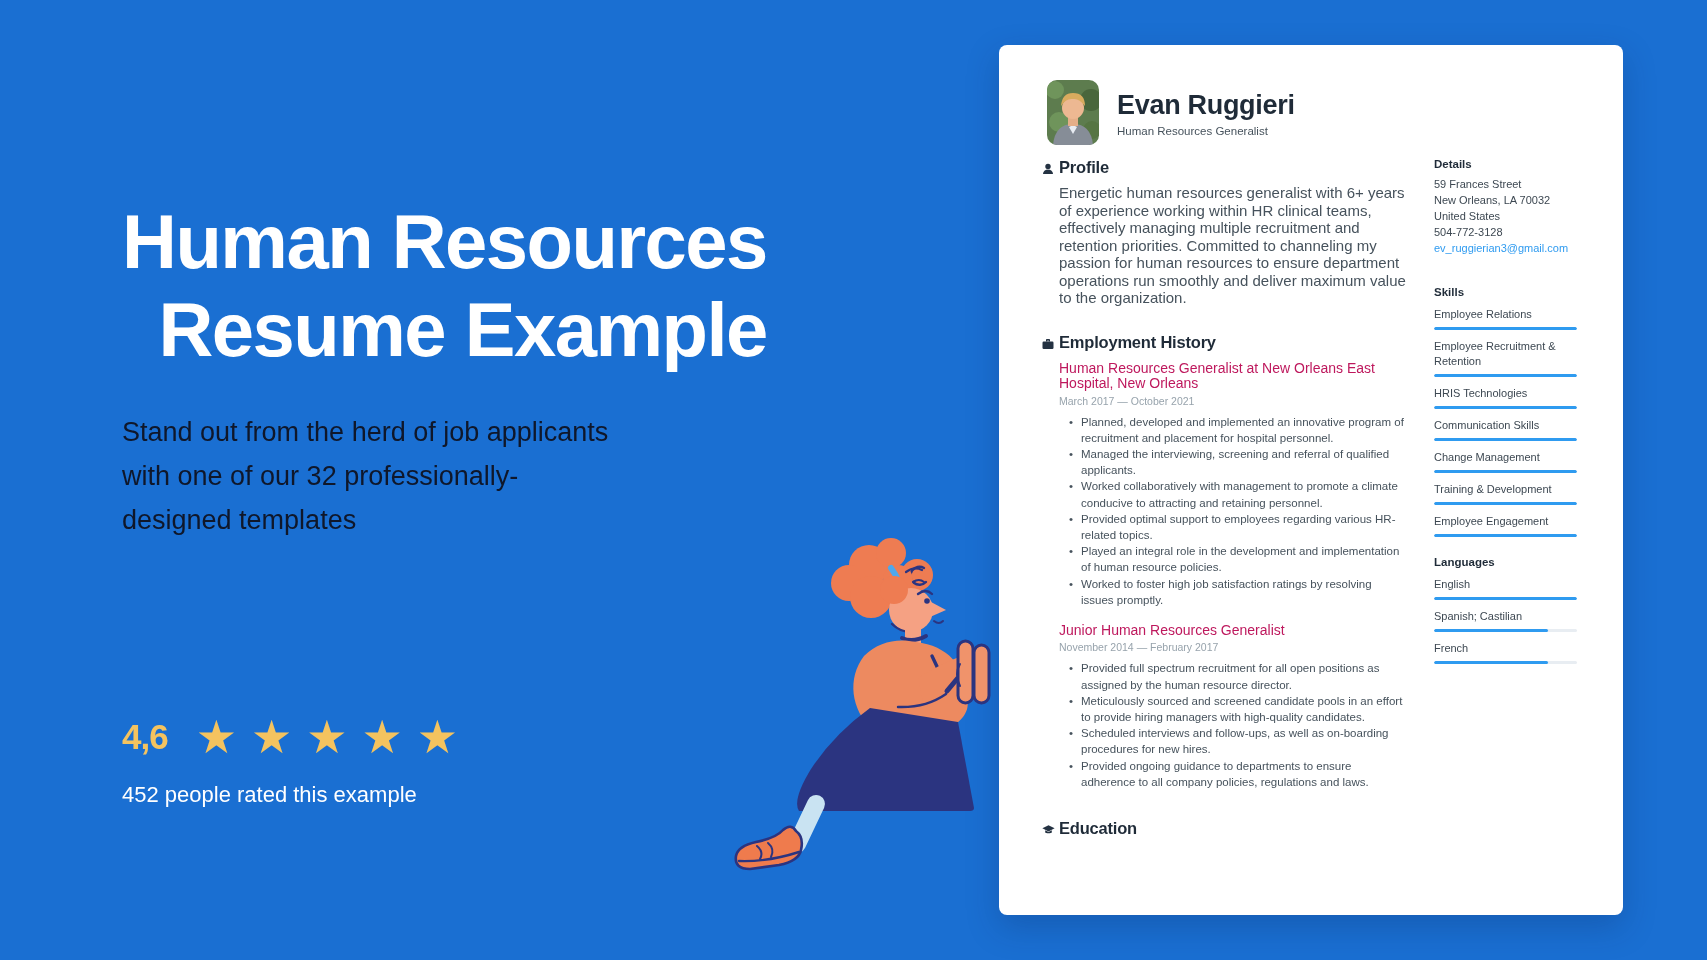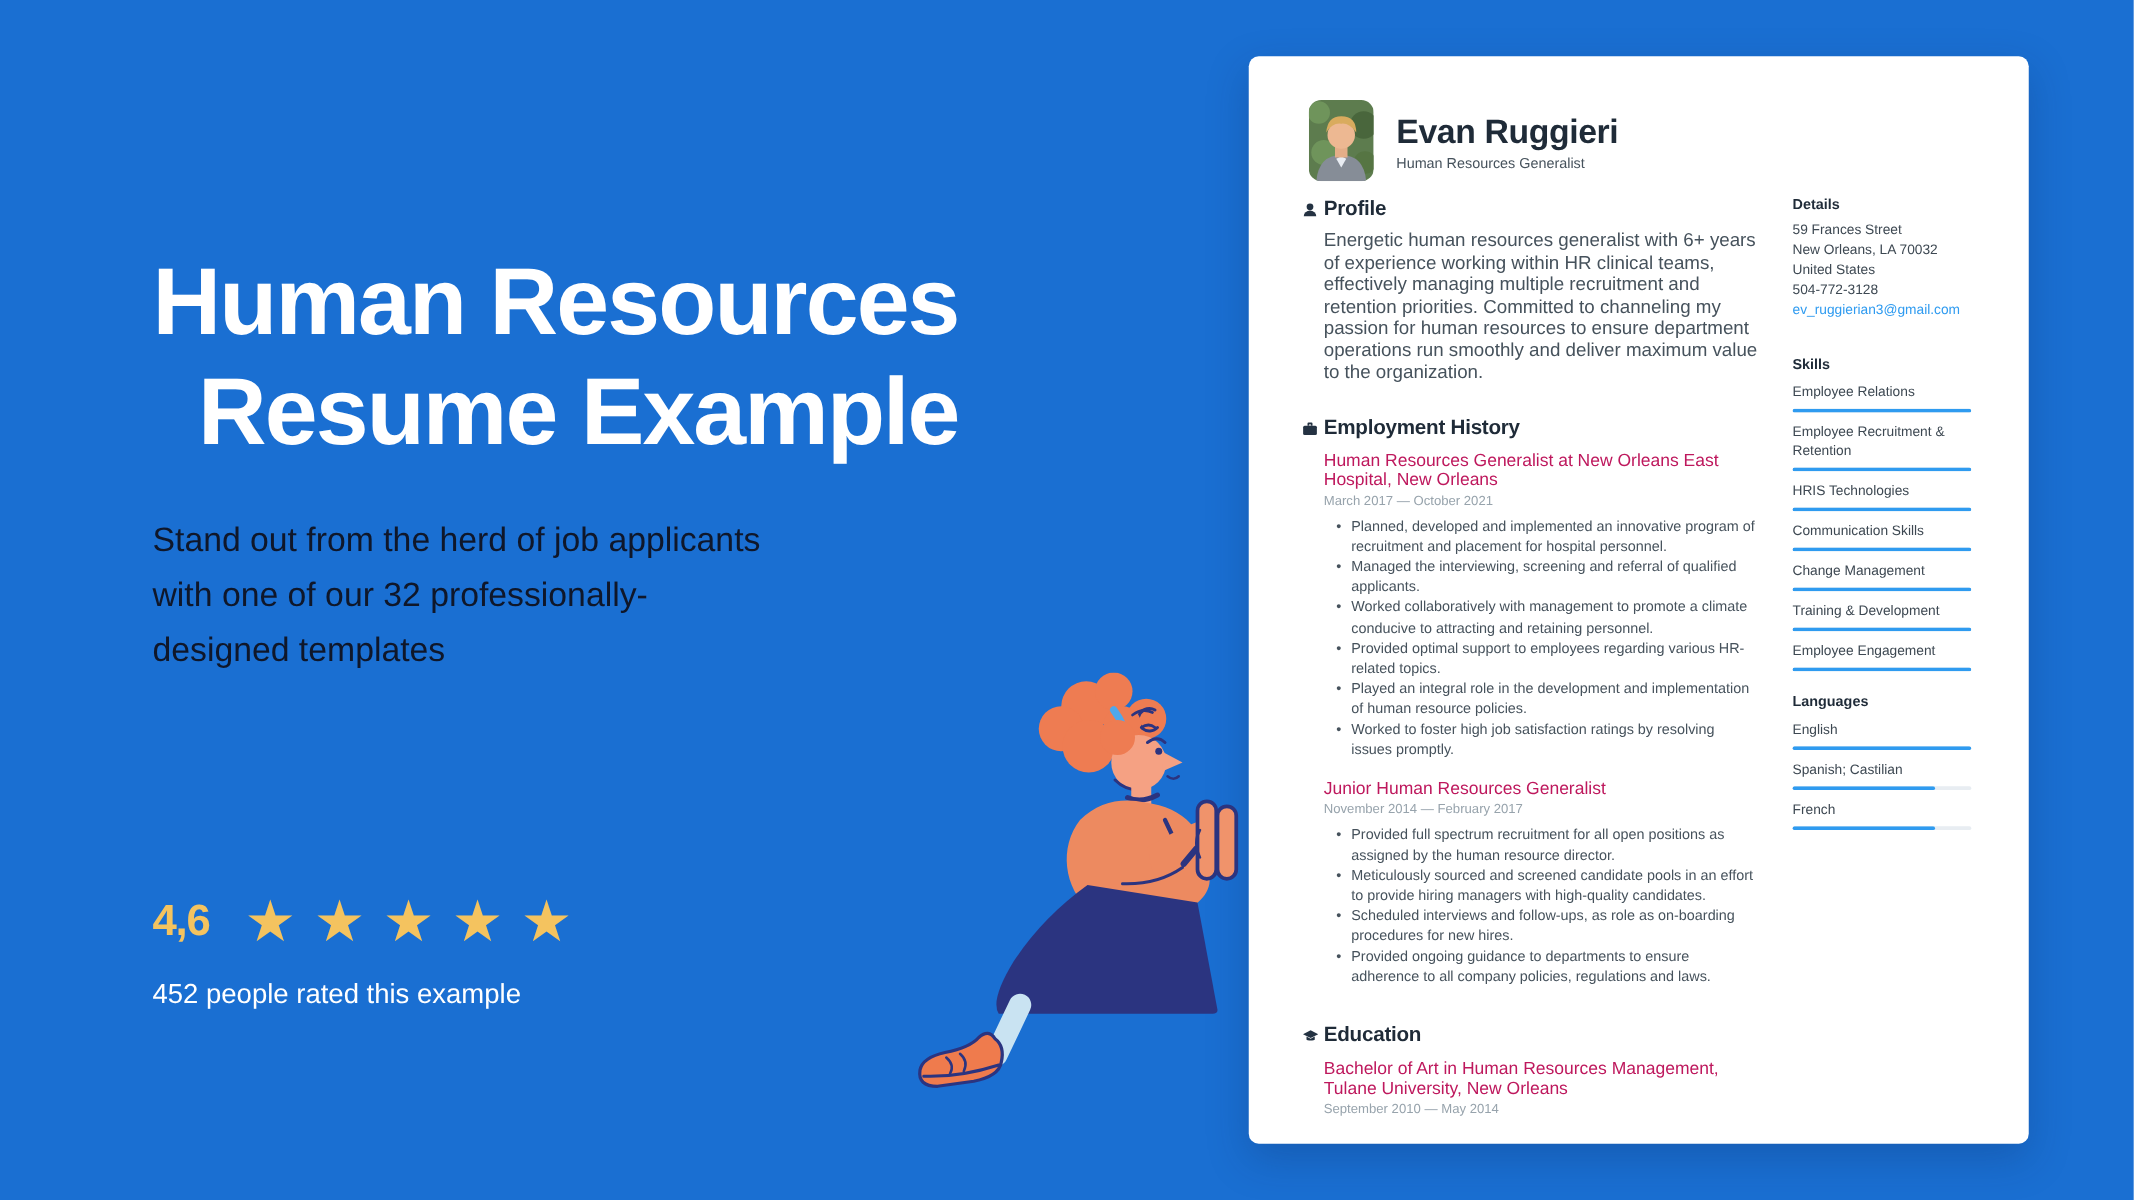--- a/index.html
+++ b/index.html
@@ -185,38 +185,34 @@
           <li>Worked to foster high job satisfaction ratings by resolving issues promptly.</li>
         </ul>
       </div>
 
       <div class="job">
         <div class="job-title">Junior Human Resources Generalist</div>
         <div class="job-dates">November 2014 — February 2017</div>
         <ul>
           <li>Provided full spectrum recruitment for all open positions as assigned by the human resource director.</li>
           <li>Meticulously sourced and screened candidate pools in an effort to provide hiring managers with high-quality candidates.</li>
-          <li>Scheduled interviews and follow-ups, as role as on-boarding procedures for new hires.</li>
+          <li>Scheduled interviews and follow-ups, as well as on-boarding procedures for new hires.</li>
           <li>Provided ongoing guidance to departments to ensure adherence to all company policies, regulations and laws.</li>
         </ul>
       </div>
 
       <div class="sec-head edu-head">
         <span class="sec-icon">
           <svg width="13" height="12" viewBox="0 0 13 12" fill="#243242">
             <path d="M6.5,1.2 L12.6,4.3 L6.5,7.4 L0.4,4.3 Z"></path>
             <path d="M3.2,6.2 v2.4 c0,1 6.6,1 6.6,0 V6.2 L6.5,7.9 Z"></path>
           </svg>
         </span>
         <h2>Education</h2>
       </div>
-      <div class="edu-item">
-        <div class="job-title">Bachelor of Art in Human Resources Management, Tulane University, New Orleans</div>
-        <div class="job-dates">September 2010 — May 2014</div>
-      </div>
 
     </section>
 
     <aside class="rc-side">
 
       <div class="side-block">
         <h3>Details</h3>
         <div class="side-lines">
           <div>59 Frances Street</div>
           <div>New Orleans, LA 70032</div>

